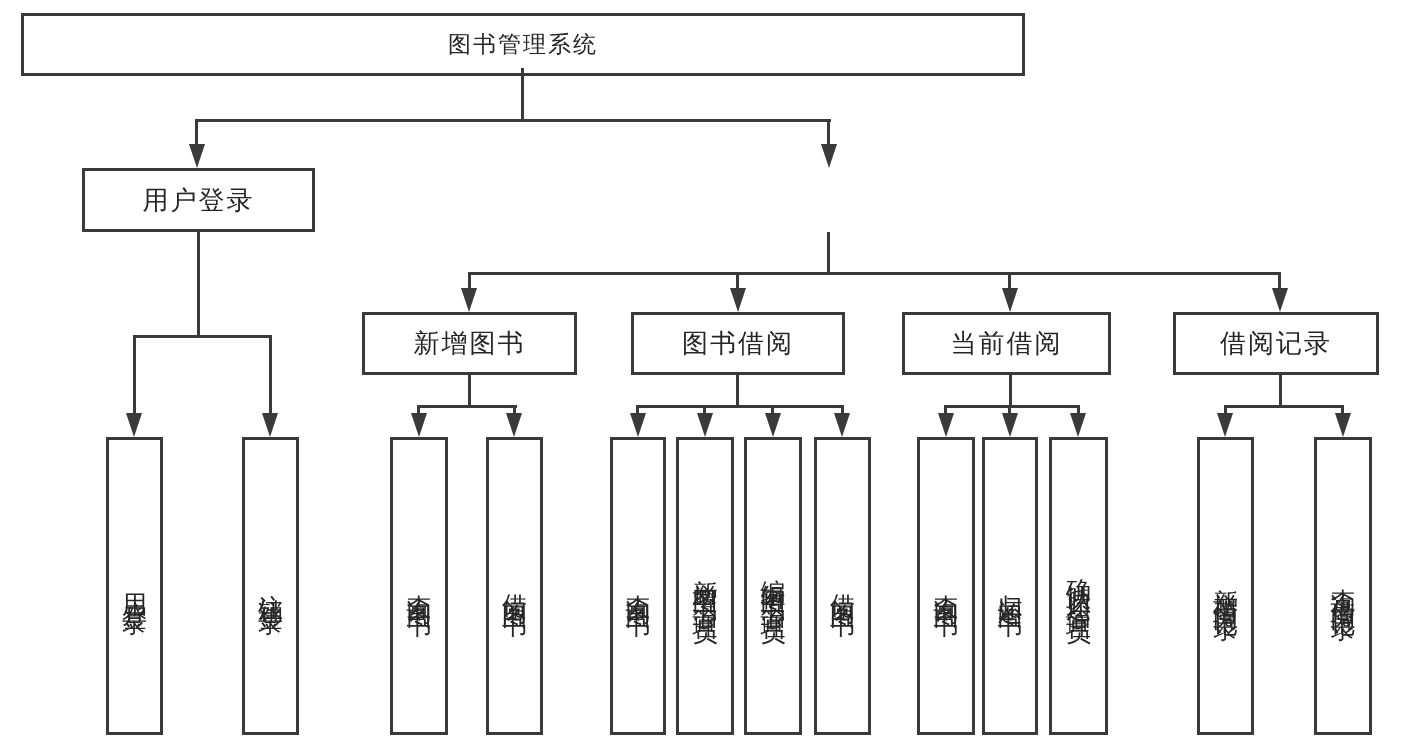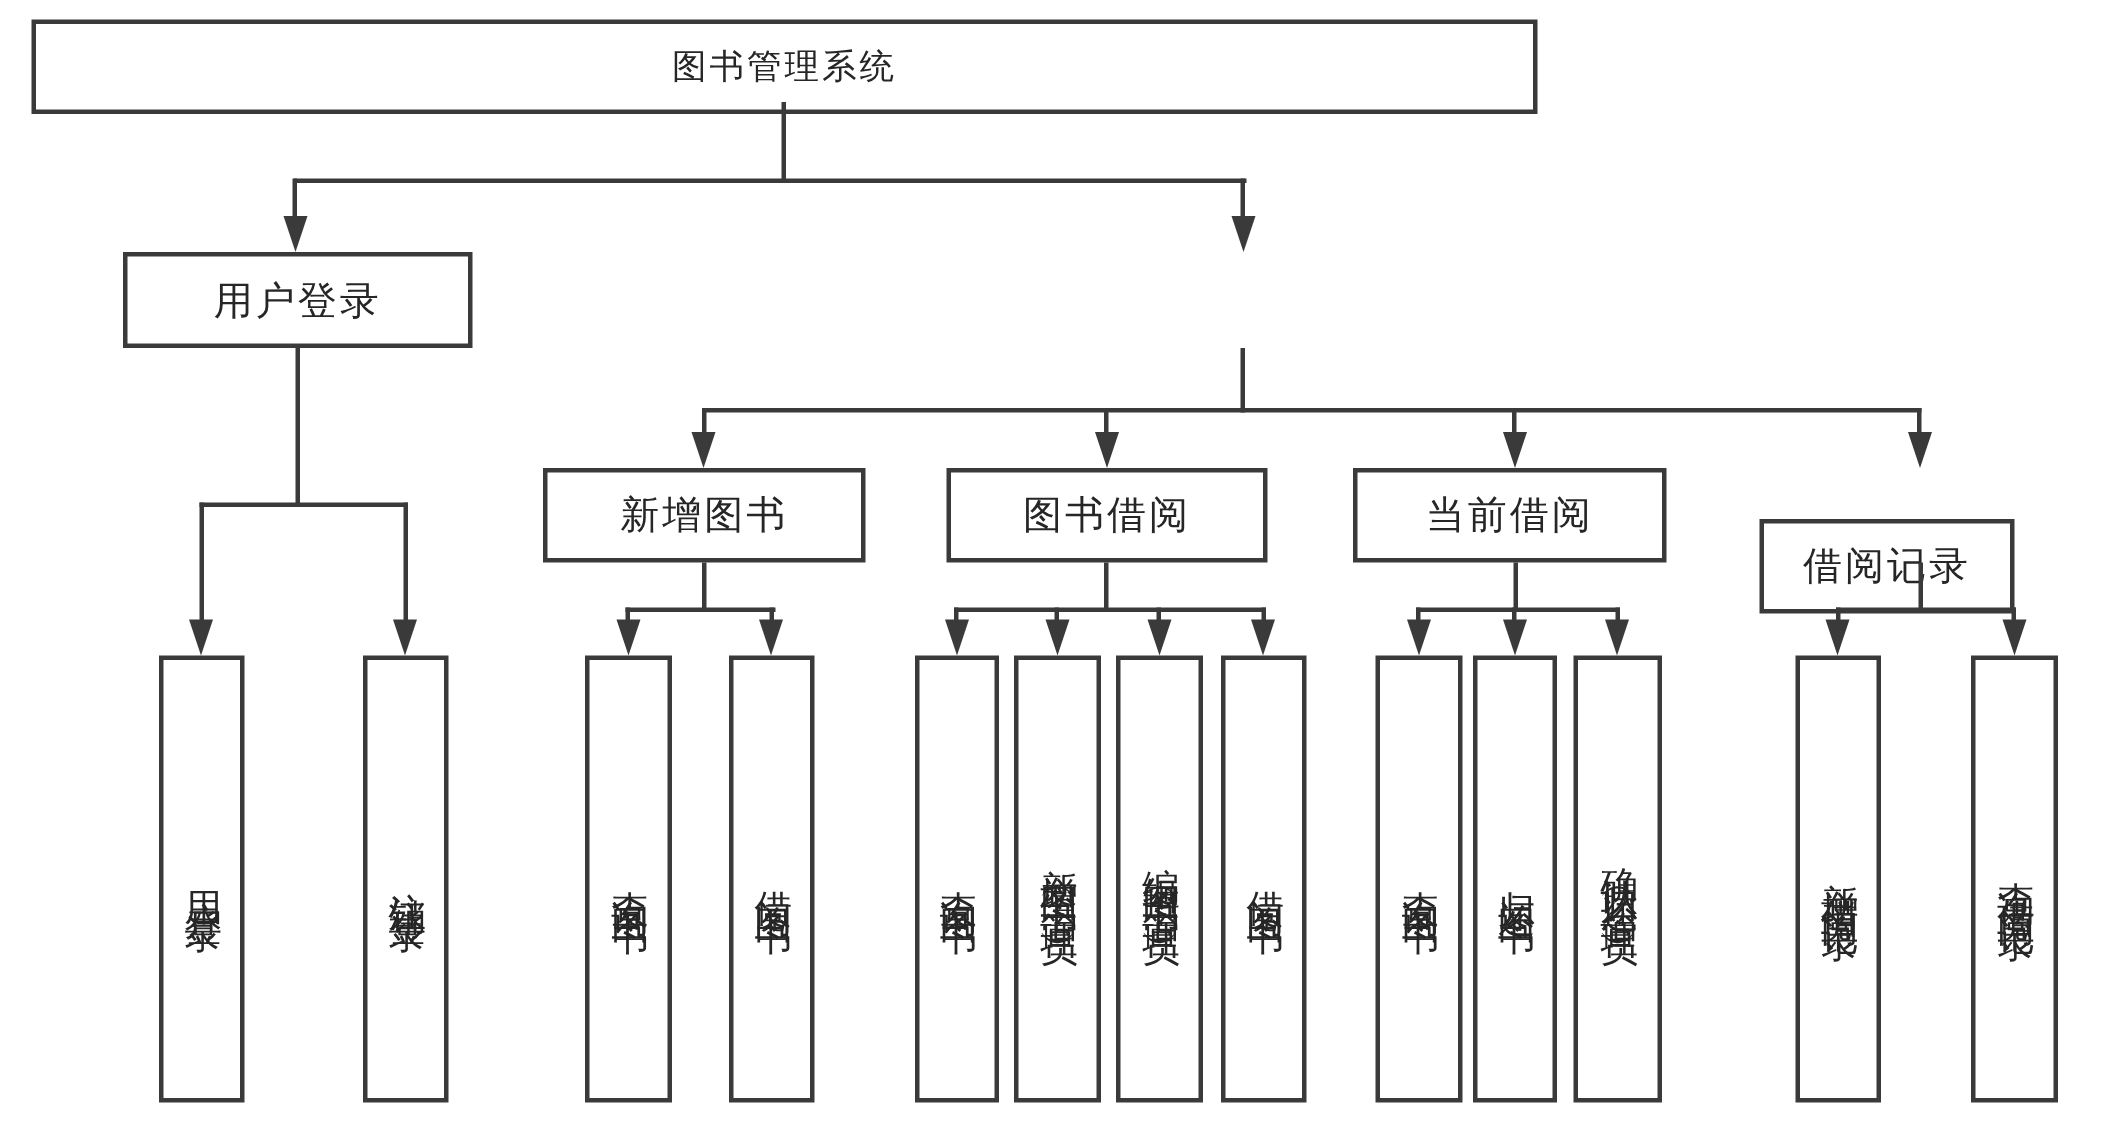--- a/index.html
+++ b/index.html
@@ -69,21 +69,21 @@
 
   <div class="box" style="left:362px; top:312px; width:215px; height:63px;">
     <span class="hlabel">新增图书</span>
   </div>
   <div class="box" style="left:631px; top:312px; width:214px; height:63px;">
     <span class="hlabel">图书借阅</span>
   </div>
   <div class="box" style="left:902px; top:312px; width:209px; height:63px;">
     <span class="hlabel">当前借阅</span>
   </div>
-  <div class="box" style="left:1173px; top:312px; width:170px; height:63px;margin-top:34px;">
+  <div class="box" style="left:1173px; top:312px; width:206px; height:63px;">
     <span class="hlabel">借阅记录</span>
   </div>
 
   <div class="box" style="left:106px; top:437px; width:57px; height:298px;">
     <span class="vlabel">用户登录</span>
   </div>
   <div class="box" style="left:242px; top:437px; width:57px; height:298px;">
     <span class="vlabel">注销登录</span>
   </div>
 

